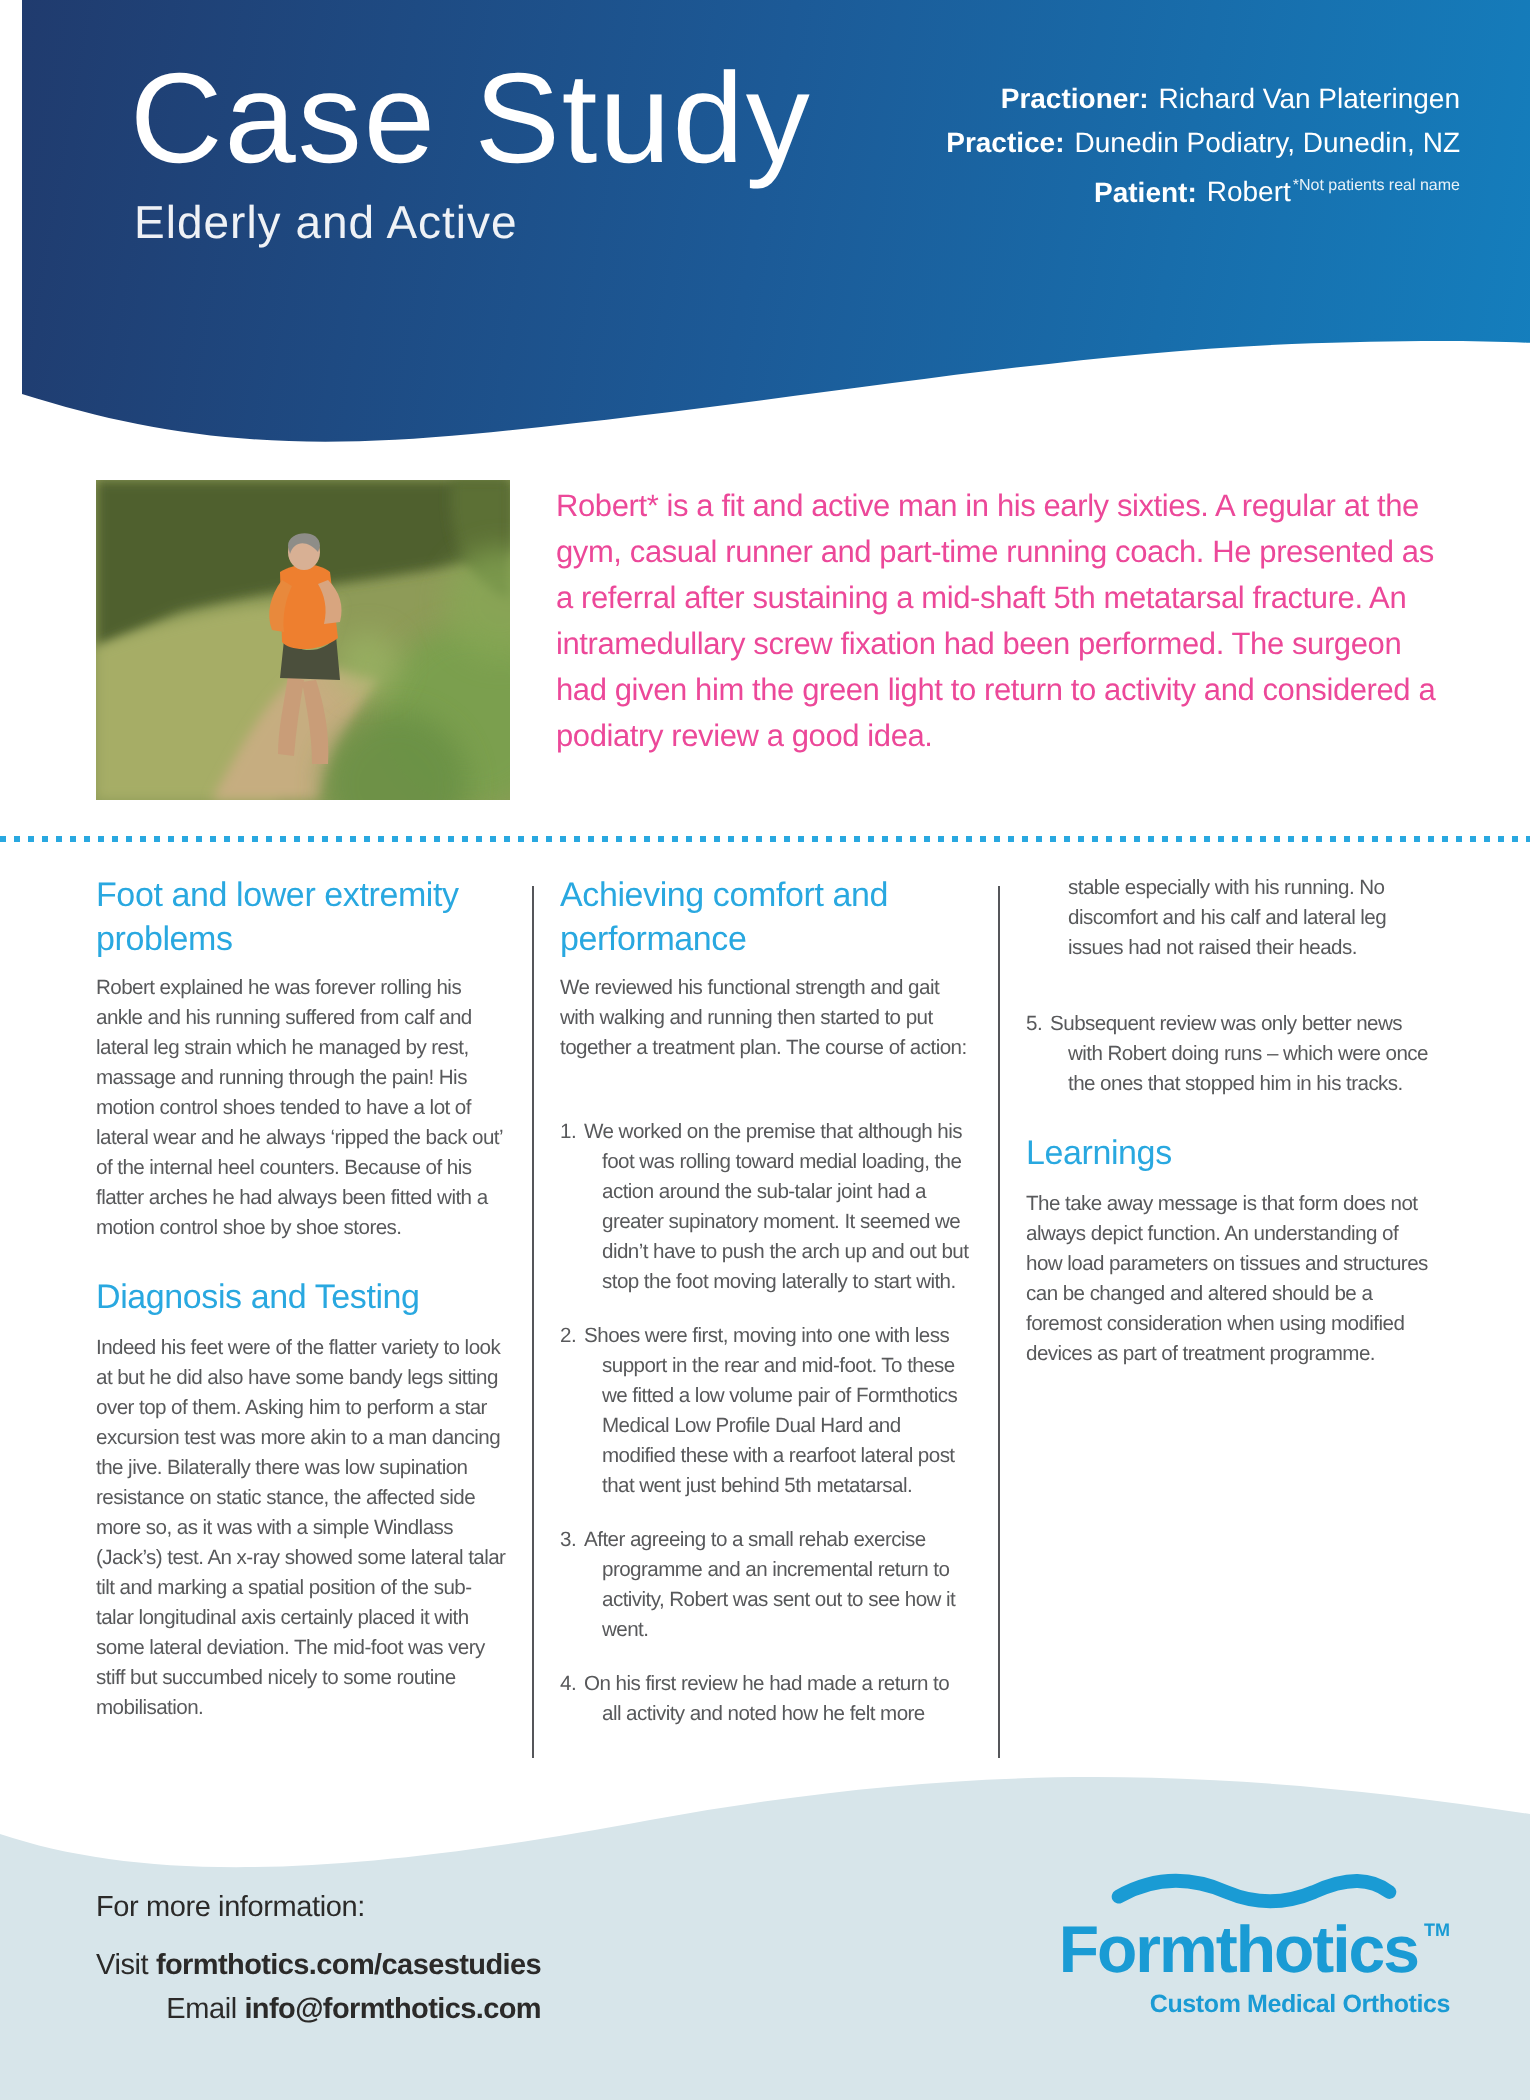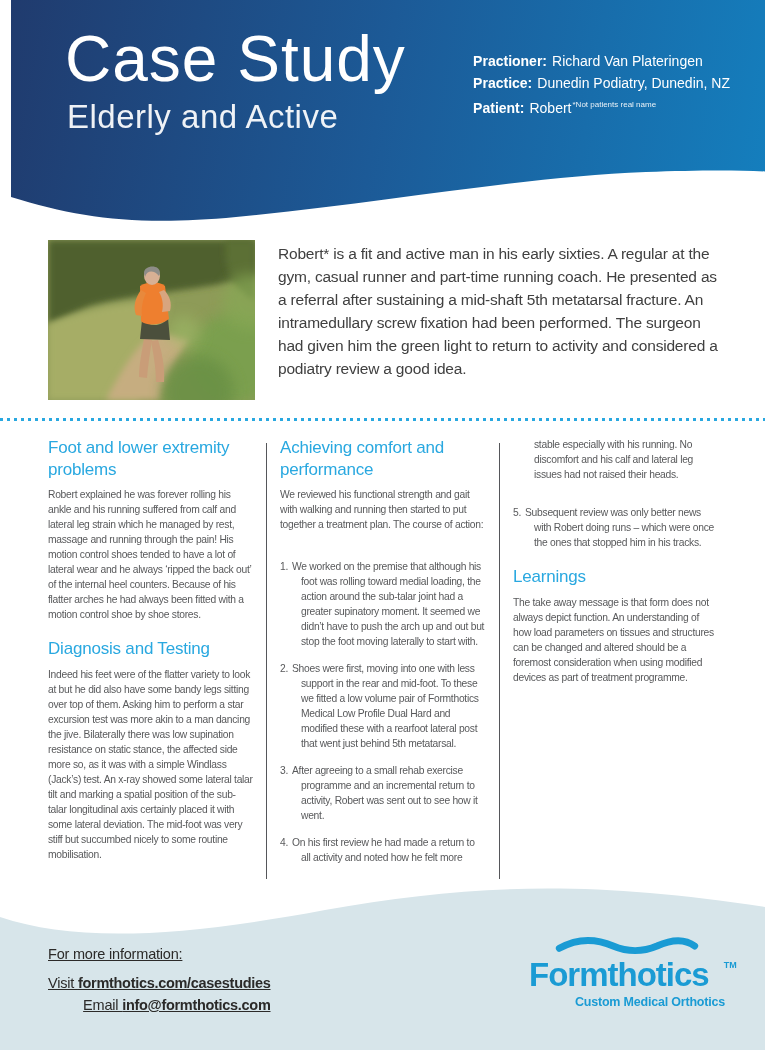--- a/index.html
+++ b/index.html
@@ -15,36 +15,36 @@
   .hdr {
     position:absolute; top:0; left:11px; width:765px; height:232px;
     background:linear-gradient(100deg,#203b6e 0%,#1c5a97 48%,#1480bf 100%);
   }
   .hdr-title {
     position:absolute; left:54px; top:26px;
     font-size:64px; font-weight:200; color:#ffffff; letter-spacing:1px; line-height:1.05;
   }
   .hdr-sub {
     position:absolute; left:56px; top:98px;
-    font-size:33px; font-weight:200; color:rgba(255,255,255,0.93); letter-spacing:0.5px;
+    font-size:23px; font-weight:200; color:rgba(255,255,255,0.93); letter-spacing:0.5px;
   }
   .hdr-meta {
-    position:absolute; right:46px; top:38px; 
-    color:#ffffff; font-size:14px; line-height:22px; font-weight:300;margin-top:12px;
+    position:absolute; right:46px; top:38px; text-align:right;
+    color:#ffffff; font-size:14px; line-height:22px; font-weight:300;
   }
   .meta-line .ml { font-weight:700; margin-right:5px; }
   .meta-line .note { font-size:8px; vertical-align:super; margin-left:1px; opacity:0.9; }
   .hdr-wave { position:absolute; left:0; bottom:-1px; width:765px; height:72px; display:block; }
 
   
   .intro { position:absolute; top:240px; left:48px; width:675px; display:flex; gap:23px; }
   .photo { width:207px; height:160px; flex:none; overflow:hidden; }
   .intro-text {
     flex:1; font-size:15.5px; letter-spacing:-0.2px; line-height:23px;
-    color:#404040; padding-top:2px;
+    color:#ec4899; padding-top:2px;
   }
 
   
   .dotted {
     position:absolute; top:418px; left:0; width:765px; height:3px;
     background-image:repeating-linear-gradient(90deg,#29a8e0 0 3px,transparent 3px 7px);
   }
 
   
   .cols {
@@ -59,28 +59,28 @@
   .col p, .col .li { font-size:10.3px; letter-spacing:-0.28px; line-height:15px; color:#58595b; }
   .sec2 { margin-top:16px; }
   .lead { margin-bottom:27px; }
   .li { padding-left:21px; text-indent:-21px; margin-bottom:12px; }
   .li .num { margin-right:4px; }
   .cont { padding-left:21px; text-indent:0; margin-bottom:23px; }
 
   
   .footer { position:absolute; left:0; bottom:0; width:765px; height:170px; }
   .footer-wave { position:absolute; left:0; top:0; width:765px; height:170px; display:block; }
-  .footer-left { position:absolute; left:48px; top:66px; font-size:14.5px; color:#2b2a29;text-decoration:underline; }
+  .footer-left { position:absolute; left:48px; top:66px; font-size:14.5px; color:#2b2a29; }
   .footer-left .line1 { margin-bottom:10px; letter-spacing:-0.2px; }
   .footer-left .line { line-height:22px; letter-spacing:-0.2px;text-align:right; }
   .footer-left b { font-weight:700; letter-spacing:-0.3px; }
   .logo { position:absolute; right:40px; top:56px; width:196px; text-align:right; }
   .logo-wave { display:block; width:190px; height:20px; margin:0 0 2px 3px; }
   .logo-word { font-size:33px; font-weight:700; color:#1a9bd4; letter-spacing:-1px; line-height:1; }
-  .logo-word sup { font-size:9px; font-weight:700; vertical-align:18px; letter-spacing:0; margin-left:15px; }
+  .logo-word sup { font-size:9px; font-weight:700; vertical-align:18px; letter-spacing:0; margin-left:3px; }
   .logo-tag { font-size:12.5px; font-weight:700; color:#1a9bd4; margin-top:4px; letter-spacing:-0.2px; }
 </style>
 </head>
 <body>
 
 <div class="page">
 
   <header class="hdr">
     <div class="hdr-title">Case Study</div>
     <div class="hdr-sub">Elderly and Active</div>

